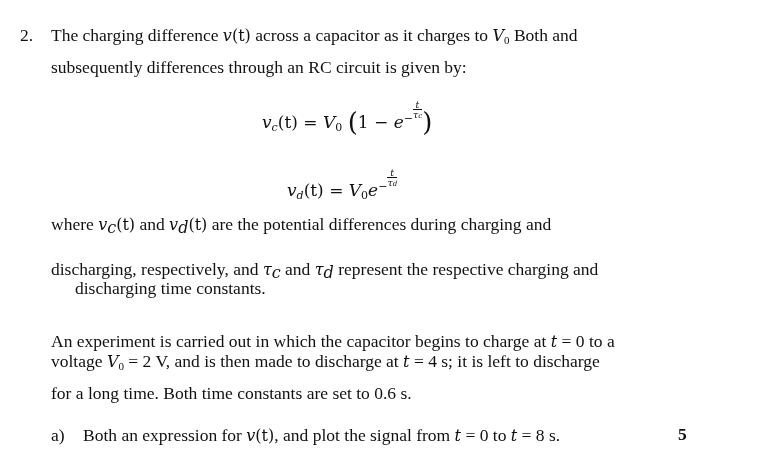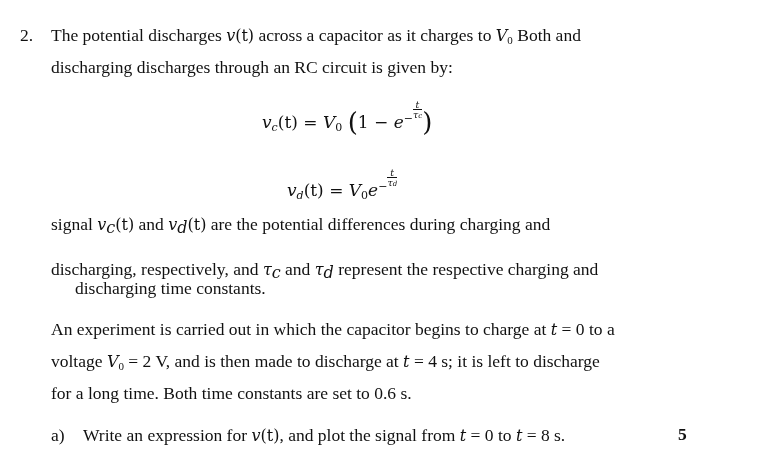--- a/index.html
+++ b/index.html
@@ -17,46 +17,46 @@
   .paren { font-size:26px; vertical-align:-3px; font-weight:300; }
   .exp { display:inline-block; vertical-align:6px; font-size:11px; }
   .marks { position:absolute; left:678px; top:424px; font-weight:bold; }
 </style>
 </head>
 <body>
 
 <div class="qnum">2.</div>
 
 <div class="line" style="top:24px;">
-  <span>The potential discharges </span><span class="m">v</span><span class="mr">(t)</span><span> across a capacitor as it charges to </span><span class="m">V</span><sub>0</sub><span> Both and</span>
+  <span>The charging difference </span><span class="m">v</span><span class="mr">(t)</span><span> across a capacitor as it charges to </span><span class="m">V</span><sub>0</sub><span> Both and</span>
 </div>
-<div class="line" style="top:56px;">discharging discharges through an RC circuit is given by:</div>
+<div class="line" style="top:56px;">subsequently differences through an RC circuit is given by:</div>
 
 <div class="eq" style="left:262px; top:100px;">
   <span style="font-style:italic">v</span><sub style="font-style:italic">c</sub><span>(t) = </span><span style="font-style:italic">V</span><sub>0</sub>
   <span class="paren">(</span><span>1 − </span><span style="font-style:italic">e</span><span class="exp">−</span><span class="frac"><span class="num">t</span><span class="den"><span>τ</span><span style="font-size:7px">c</span></span></span><span class="paren">)</span>
 </div>
 
 <div class="eq" style="left:287px; top:168px;">
   <span style="font-style:italic">v</span><sub style="font-style:italic">d</sub><span>(t) = </span><span style="font-style:italic">V</span><sub>0</sub><span style="font-style:italic">e</span><span class="exp">−</span><span class="frac"><span class="num">t</span><span class="den"><span>τ</span><span style="font-size:7px">d</span></span></span>
 </div>
 
 <div class="line" style="top:213px;">
-  <span>signal </span><span class="m">v</span><sub class="m">c</sub><span class="mr">(t)</span><span> and </span><span class="m">v</span><sub class="m">d</sub><span class="mr">(t)</span><span> are the potential differences during charging and</span>
+  <span>where </span><span class="m">v</span><sub class="m">c</sub><span class="mr">(t)</span><span> and </span><span class="m">v</span><sub class="m">d</sub><span class="mr">(t)</span><span> are the potential differences during charging and</span>
 </div>
 <div class="line" style="top:258px;">
   <span>discharging, respectively, and </span><span class="m">τ</span><sub class="m">c</sub><span> and  </span><span class="m">τ</span><sub class="m">d</sub><span> represent the respective charging and</span>
 </div>
 <div class="line" style="top:277px;margin-left:24px;">discharging time constants.</div>
 
-<div class="line" style="top:318px;text-align:right;">
+<div class="line" style="top:330px;text-align:right;">
   <span>An experiment is carried out in which the capacitor begins to charge at  </span><span class="m">t</span><span> = 0 to a</span>
 </div>
 <div class="line" style="top:350px;">
   <span>voltage </span><span class="m">V</span><sub>0</sub><span> = 2 V, and is then made to discharge at </span><span class="m">t</span><span> = 4 s; it is left to discharge</span>
 </div>
 <div class="line" style="top:382px;">for a long time. Both time constants are set to 0.6 s.</div>
 
 <div class="line" style="left:51px; top:424px;">a)</div>
 <div class="line" style="left:83px; top:424px;">
-  <span>Write an expression for </span><span class="m">v</span><span class="mr">(t)</span><span>, and plot the signal from </span><span class="m">t</span><span> = 0 to </span><span class="m">t</span><span> = 8 s.</span>
+  <span>Both an expression for </span><span class="m">v</span><span class="mr">(t)</span><span>, and plot the signal from </span><span class="m">t</span><span> = 0 to </span><span class="m">t</span><span> = 8 s.</span>
 </div>
 <div class="marks">5</div>
 
 </body></html>

